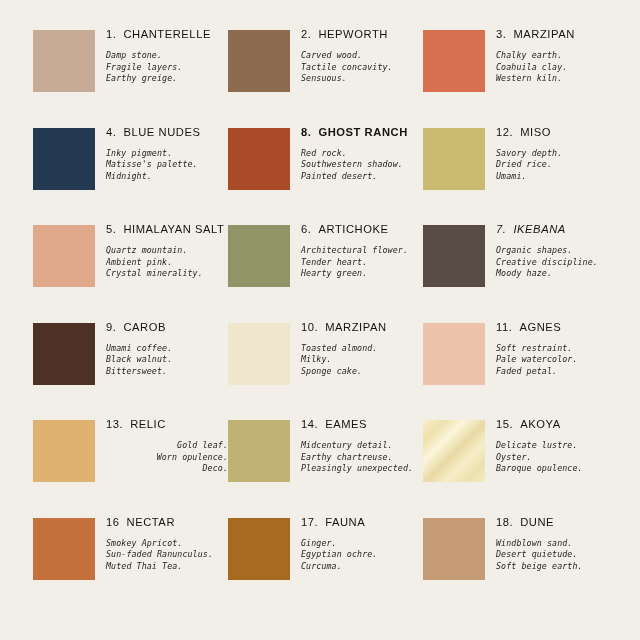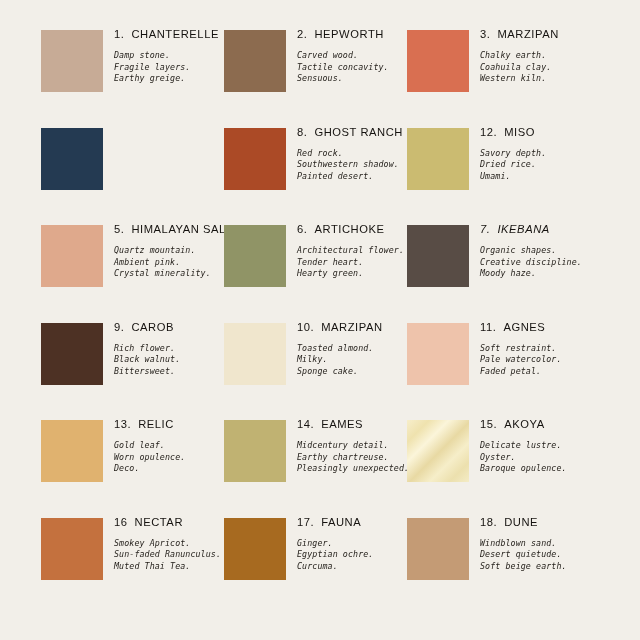--- a/index.html
+++ b/index.html
@@ -22,26 +22,25 @@
     display: flex;
     flex-direction: column;
   }
   .palette-row {
     display: flex;
     flex-direction: row;
     height: 97.5px;
     flex: 0 0 auto;
   }
   .swatch-cell {
-    width: 175px;
+    width: 195px;
     display: flex;
     flex-direction: row;
     align-items: flex-start;
     box-sizing: border-box;
-    margin-left: 8px;
   }
   .swatch-chip {
     width: 62px;
     height: 62px;
     flex: 0 0 auto;
     margin-top: 3px;
   }
   .swatch-info {
     margin-left: 11px;
     flex: 1 1 auto;
@@ -112,25 +111,33 @@
             <span class="note-line">Chalky earth.</span>
             <span class="note-line">Coahuila clay.</span>
             <span class="note-line">Western kiln.</span>
           </div>
         </div>
       </div>
     </div>
     <div class="palette-row">
       <div class="swatch-cell">
         <div class="swatch-chip" style="background: rgb(36, 58, 82);"></div>
+        <div class="swatch-info">
+          <div class="swatch-heading" style="color: rgb(21, 18, 15);"><span class="swatch-num">4.</span><span class="swatch-name">BLUE NUDES</span></div>
+          <div class="swatch-notes" style="color: rgb(33, 29, 24);">
+            <span class="note-line">Inky pigment.</span>
+            <span class="note-line">Matisse's palette.</span>
+            <span class="note-line">Midnight.</span>
+          </div>
+        </div>
       </div>
       <div class="swatch-cell">
         <div class="swatch-chip" style="background: rgb(171, 74, 38);"></div>
         <div class="swatch-info">
-          <div class="swatch-heading" style="color: rgb(21, 18, 15);"><span class="swatch-num">8.</span><span class="swatch-name">GHOST RANCH</span></div>
+          <div class="swatch-heading" style="color: rgb(21, 18, 15); font-weight: bold;"><span class="swatch-num">8.</span><span class="swatch-name">GHOST RANCH</span></div>
           <div class="swatch-notes" style="color: rgb(33, 29, 24);">
             <span class="note-line">Red rock.</span>
             <span class="note-line">Southwestern shadow.</span>
             <span class="note-line">Painted desert.</span>
           </div>
         </div>
       </div>
       <div class="swatch-cell">
         <div class="swatch-chip" style="background: rgb(203, 187, 113);"></div>
         <div class="swatch-info">
@@ -177,21 +184,21 @@
           </div>
         </div>
       </div>
     </div>
     <div class="palette-row">
       <div class="swatch-cell">
         <div class="swatch-chip" style="background: rgb(77, 49, 36);"></div>
         <div class="swatch-info">
           <div class="swatch-heading" style="color: rgb(21, 18, 15);"><span class="swatch-num">9.</span><span class="swatch-name">CAROB</span></div>
           <div class="swatch-notes" style="color: rgb(33, 29, 24);">
-            <span class="note-line">Rich flower.</span>
+            <span class="note-line">Umami coffee.</span>
             <span class="note-line">Black walnut.</span>
             <span class="note-line">Bittersweet.</span>
           </div>
         </div>
       </div>
       <div class="swatch-cell">
         <div class="swatch-chip" style="background: rgb(240, 230, 205);"></div>
         <div class="swatch-info">
           <div class="swatch-heading" style="color: rgb(21, 18, 15);"><span class="swatch-num">10.</span><span class="swatch-name">MARZIPAN</span></div>
           <div class="swatch-notes" style="color: rgb(33, 29, 24);">
@@ -211,21 +218,21 @@
             <span class="note-line">Faded petal.</span>
           </div>
         </div>
       </div>
     </div>
     <div class="palette-row">
       <div class="swatch-cell">
         <div class="swatch-chip" style="background: rgb(224, 178, 111);"></div>
         <div class="swatch-info">
           <div class="swatch-heading" style="color: rgb(21, 18, 15);"><span class="swatch-num">13.</span><span class="swatch-name">RELIC</span></div>
-          <div class="swatch-notes" style="color: rgb(33, 29, 24);">
+          <div class="swatch-notes" style="color: rgb(33, 29, 24); text-align: right;">
             <span class="note-line">Gold leaf.</span>
             <span class="note-line">Worn opulence.</span>
             <span class="note-line">Deco.</span>
           </div>
         </div>
       </div>
       <div class="swatch-cell">
         <div class="swatch-chip" style="background: rgb(192, 178, 114);"></div>
         <div class="swatch-info">
           <div class="swatch-heading" style="color: rgb(21, 18, 15);"><span class="swatch-num">14.</span><span class="swatch-name">EAMES</span></div>

